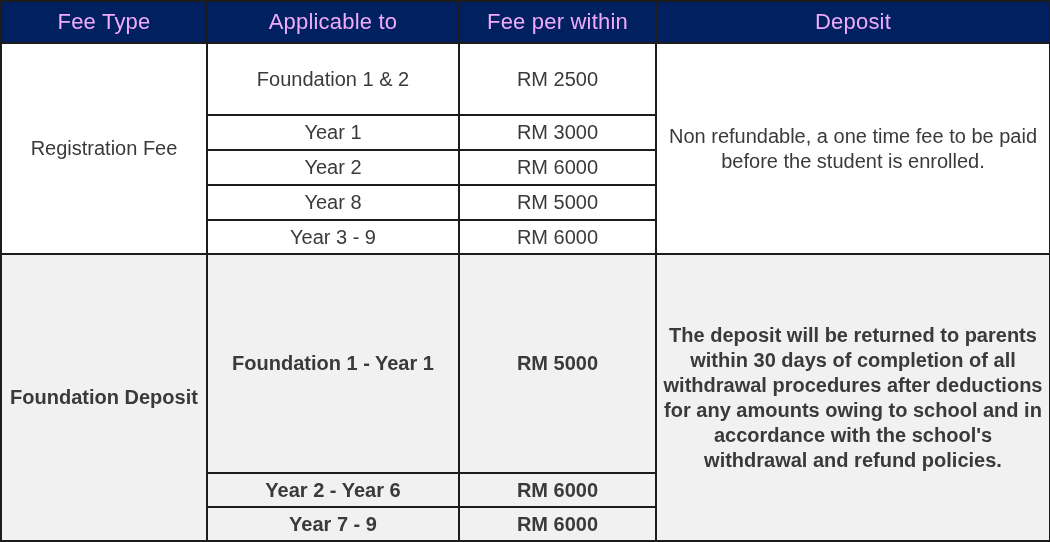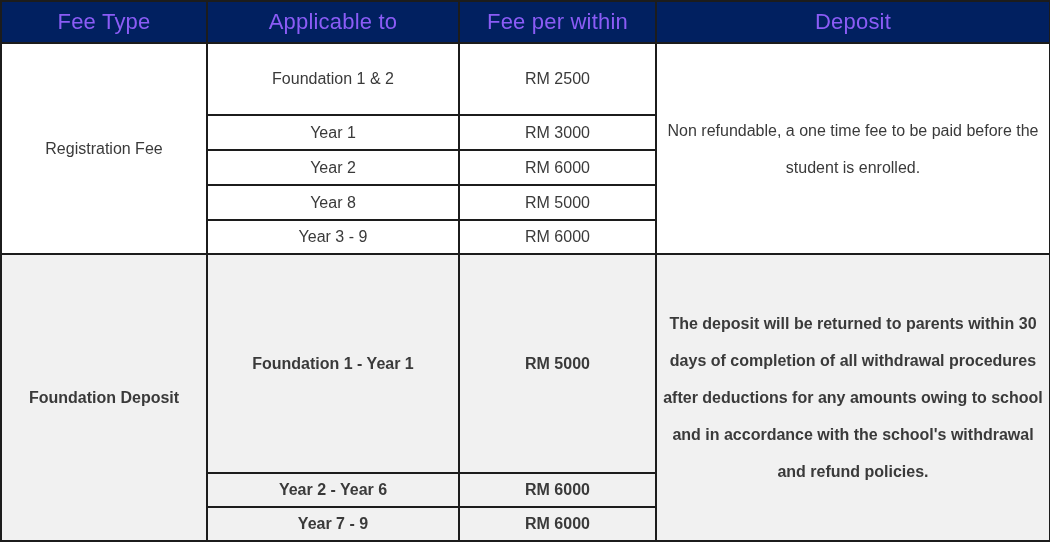--- a/index.html
+++ b/index.html
@@ -13,30 +13,30 @@
   }
   table.fees th, table.fees td {
     border: 2px solid #1c1c1c;
     text-align: center;
     vertical-align: middle;
     padding: 0 4px;
     font-weight: normal;
   }
   table.fees th {
     background: #012060;
-    color: #8b5cf6;
+    color: #f0abfc;
     font-size: 22px;
     height: 40px;
     letter-spacing: 0.2px;
     margin-left: 24px;
   }
-  table.fees td { font-size: 16px; margin-left: 8px; }
+  table.fees td { font-size: 20px; margin-left: 8px; }
   tr.reg td { background: #ffffff; }
   tr.dep td { background: #f1f1f1; font-weight: bold; }
-  td.details { line-height: 37px; padding: 0 6px; }
+  td.details { line-height: 25px; padding: 0 6px; }
   td.feetype { white-space: nowrap; }
 </style>
 </head>
 <body>
 
 <table class="fees">
   <colgroup>
     <col style="width:206px">
     <col style="width:252px">
     <col style="width:197px">

